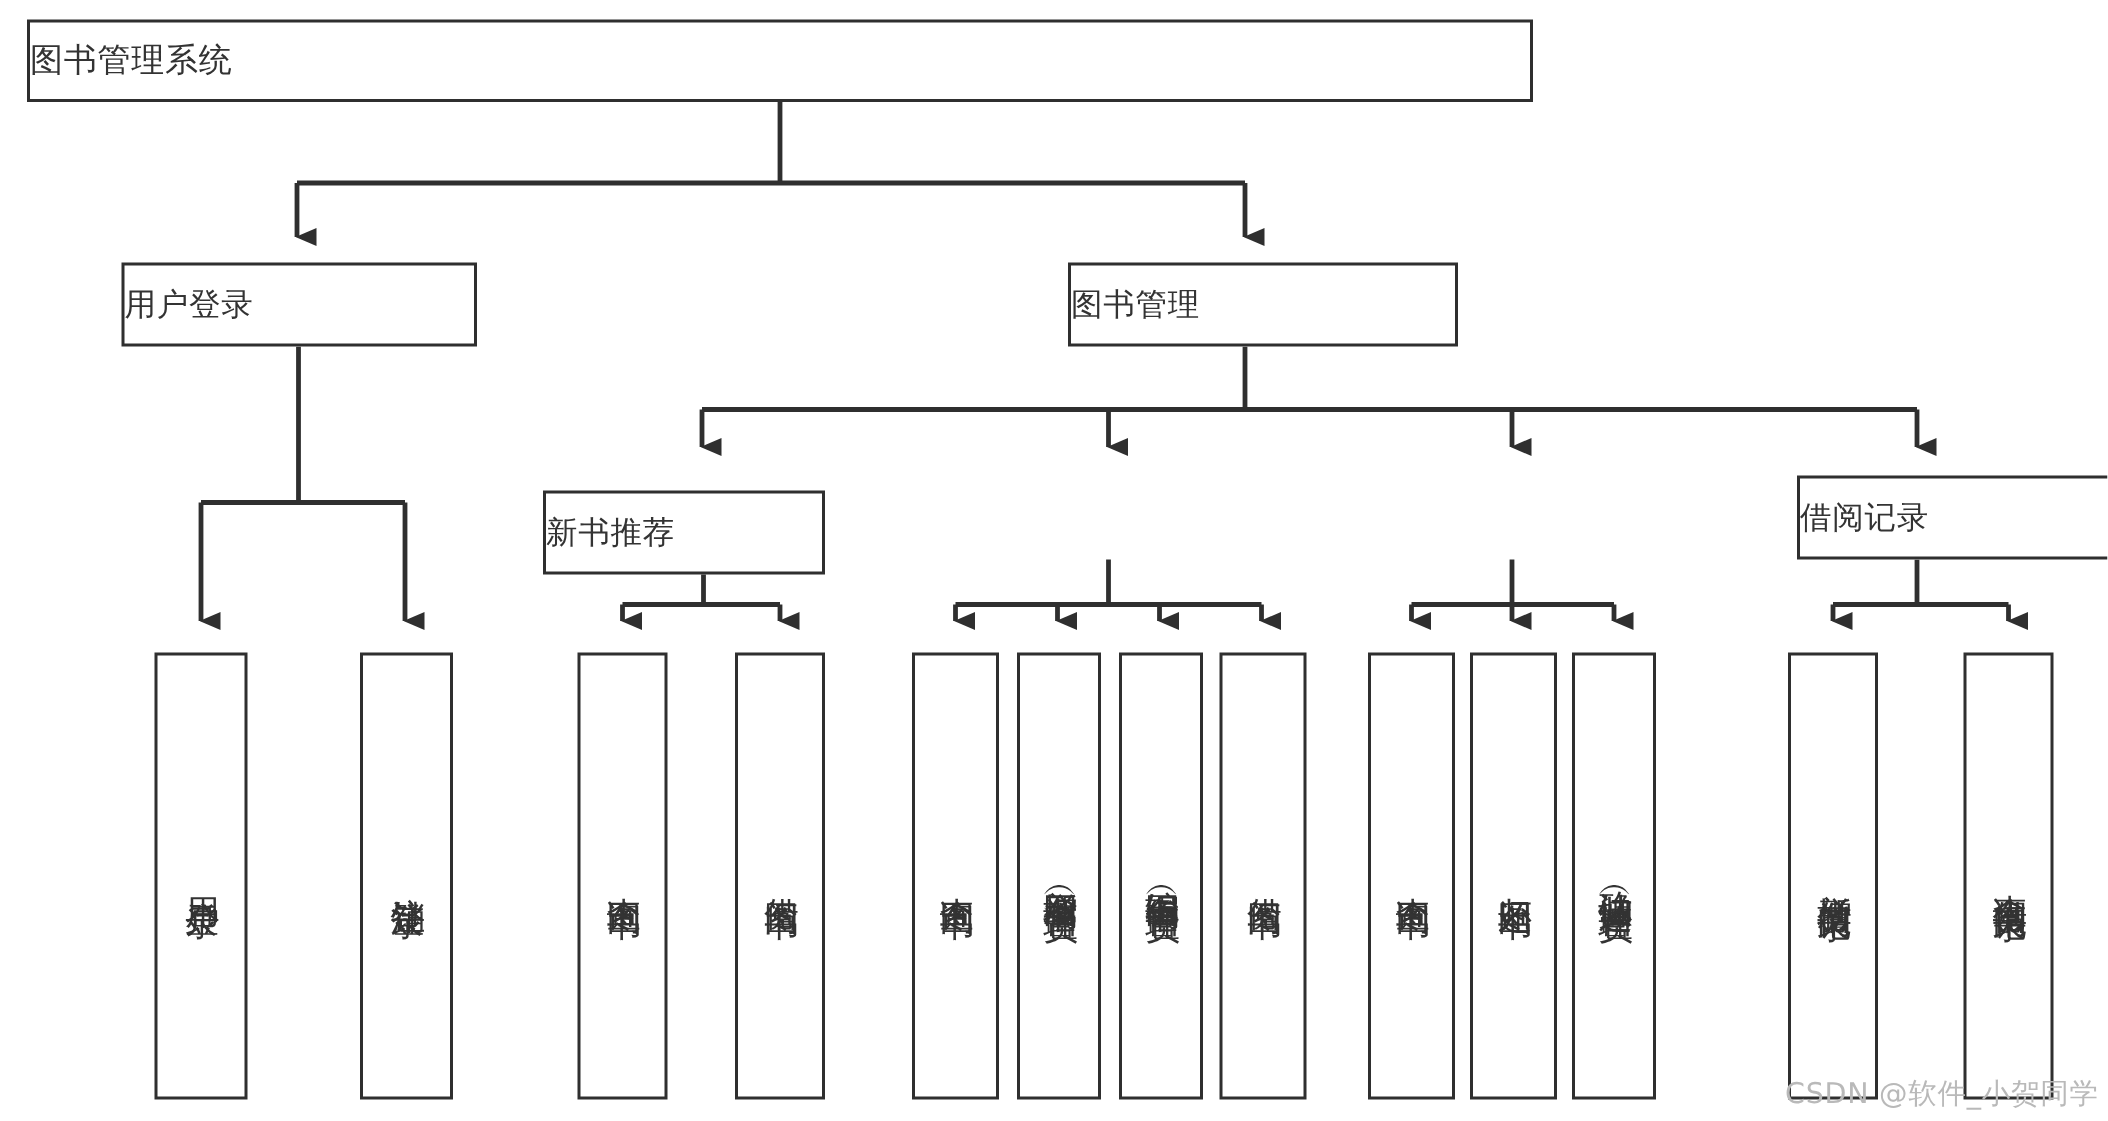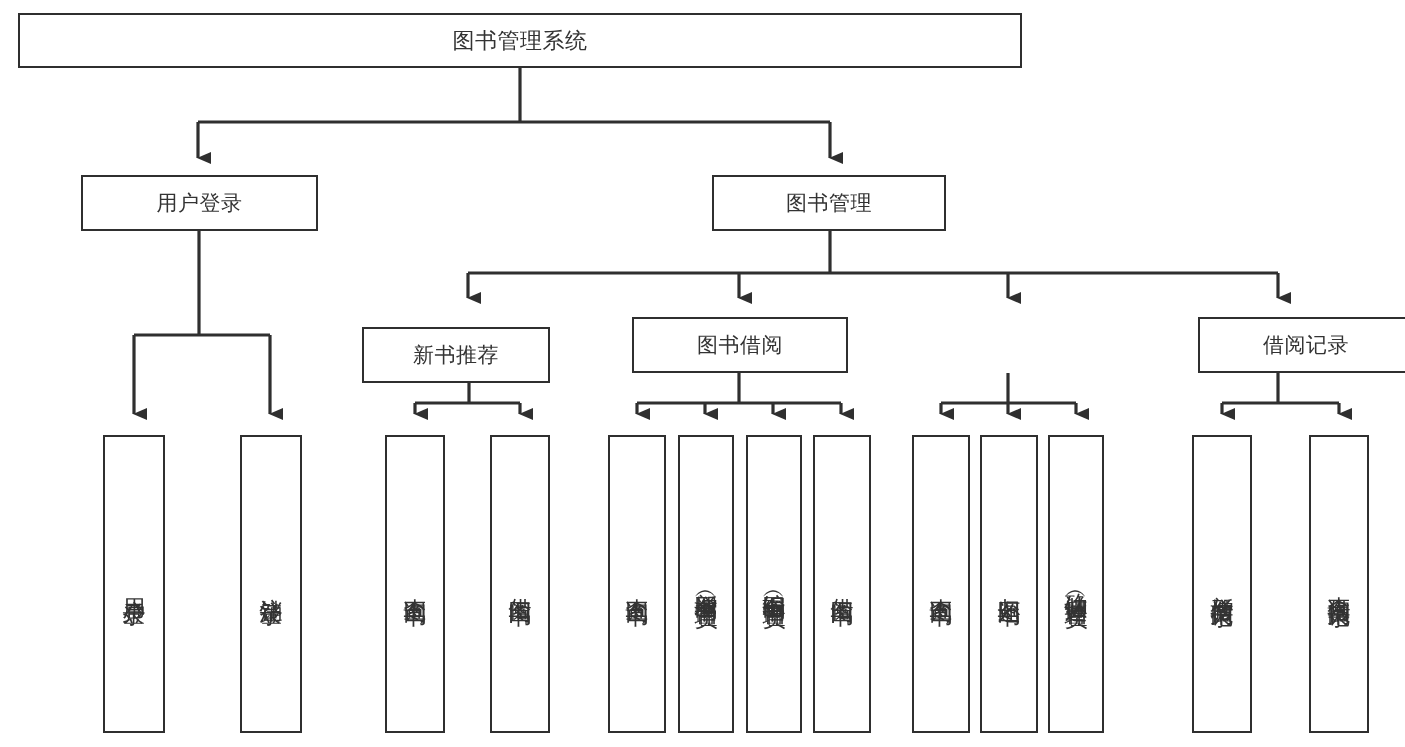--- a/index.html
+++ b/index.html
@@ -22,21 +22,20 @@
     height:747px;
     pointer-events:none;
   }
   .node{
     position:absolute;
     box-sizing:border-box;
     border:2.5px solid #2f2f2f;
     background:#ffffff;
     display:flex;
     align-items:center;
-    justify-content:center;
   }
   .node .lbl{
     font-size:21px;
     line-height:1.05;
     letter-spacing:0.5px;
     color:#333333;
     white-space:nowrap;
   }
   
   .node.vert{
@@ -120,31 +119,28 @@
   </svg>
 
   <div class="node root" style="left:18px; top:13px; width:1004px; height:55px;">
     <span class="lbl">图书管理系统</span>
   </div>
 
   <div class="node" style="left:81px; top:175px; width:237px; height:56px;">
     <span class="lbl">用户登录</span>
   </div>
 
-  <div class="node" style="left:712px; top:175px; width:234px; height:56px;">
+  <div class="node" style="left:712px; top:175px; width:260px; height:56px;">
     <span class="lbl">图书管理</span>
   </div>
 
   <div class="node" style="left:362px; top:327px; width:188px; height:56px;">
     <span class="lbl">新书推荐</span>
   </div>
 
-  <div class="node" style="left:632px; top:317px; width:216px; height:56px;">
-    <span class="lbl">图书借阅</span>
-  </div>
 
 
   <div class="node" style="left:1198px; top:317px; width:216px; height:56px;">
     <span class="lbl">借阅记录</span>
   </div>
 
   <div class="node vert" style="left:103px; top:435px; width:62px; height:298px;">
     <span class="lbl">用户登录</span>
   </div>
 
@@ -189,14 +185,15 @@
   </div>
 
   <div class="node vert" style="left:1192px; top:435px; width:60px; height:298px;">
     <span class="lbl">新增借阅记录</span>
   </div>
 
   <div class="node vert" style="left:1309px; top:435px; width:60px; height:298px;">
     <span class="lbl">查询借阅记录</span>
   </div>
 
+  <div class="watermark" style="left:1190px; top:716px;">CSDN @软件_小贺同学</div>
 
 </div>
 
 </body></html>

